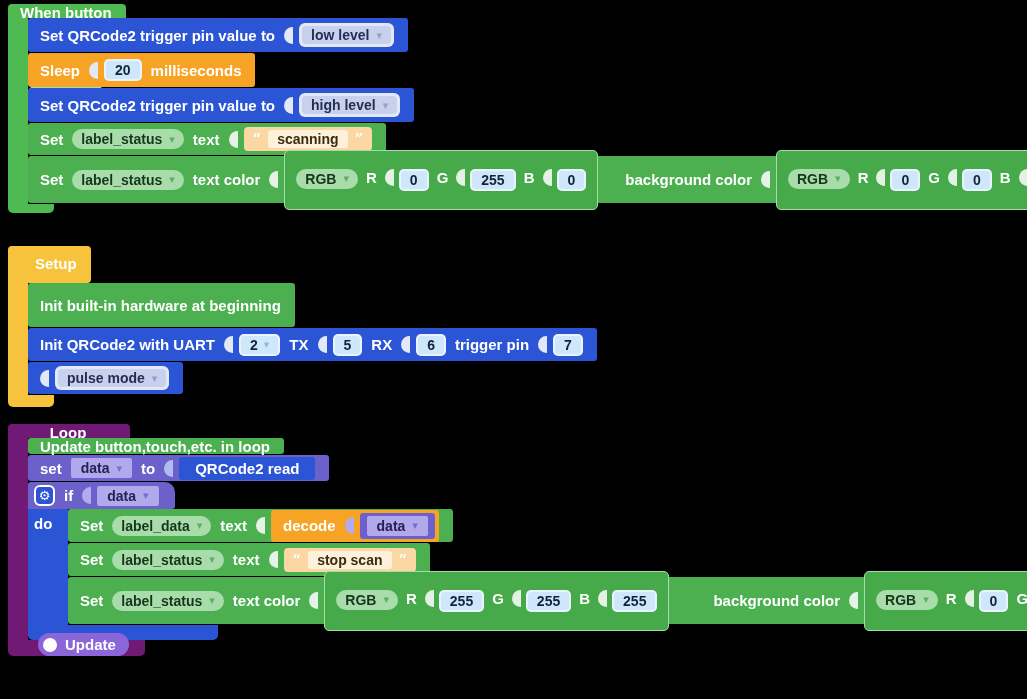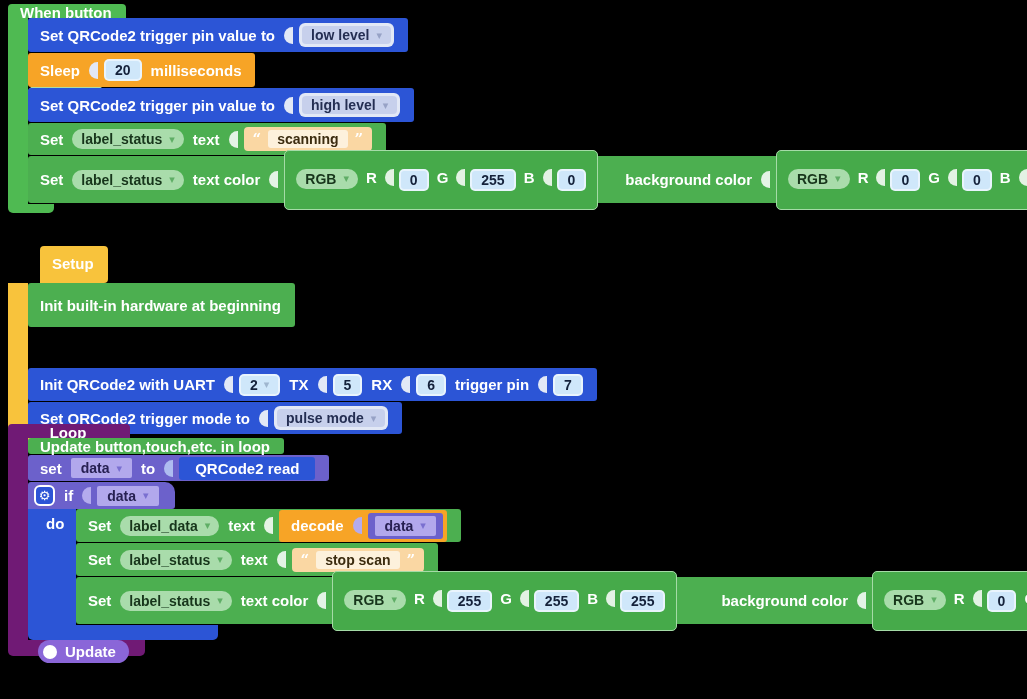--- a/index.html
+++ b/index.html
@@ -61,27 +61,27 @@
   .oblock{display:inline-flex;align-items:center;gap:9px;background:#F7A426;border-radius:3px;
           padding:3px 4px 3px 12px;color:#fff;font-weight:700;font-size:15px;}
   .pill{display:inline-flex;align-items:center;gap:8px;background:#8A66D8;border-radius:999px;
         padding:3px 13px 3px 5px;color:#fff;font-weight:700;font-size:15px;}
   .dot{width:14px;height:14px;border-radius:50%;background:#fff;}
   .gear{width:21px;height:21px;flex:none;background:#2C55D6;border:2px solid #fff;border-radius:6px;
         display:flex;align-items:center;justify-content:center;color:#fff;font-size:13px;
         font-family:"DejaVu Sans",sans-serif;box-sizing:border-box;}
   .ifhdr{display:flex;align-items:center;gap:9px;height:27px;padding:0 16px 0 6px;
          border-radius:3px 10px 3px 0;color:#fff;font-weight:700;font-size:15px;width:max-content;}
-  .dospine{width:48px;flex:none;color:#fff;font-weight:700;font-size:15px;padding:6px 0 0 18px;
+  .dospine{width:40px;flex:none;color:#fff;font-weight:700;font-size:15px;padding:6px 0 0 6px;
            box-sizing:border-box;}
   .iffoot{height:15px;width:190px;border-radius:0 0 5px 5px;}
-  .loopfoot{display:flex;align-items:flex-start;height:16px;padding:0 16px 0 30px;width:max-content;
+  .loopfoot{display:flex;align-items:flex-end;height:16px;padding:0 16px 0 30px;width:max-content;
             border-radius:0 0 5px 5px;}
-  .setuphdr{border-radius:4px 4px 4px 0;padding:5px 14px 7px 12px;width:max-content;
-            color:#fff;font-weight:700;font-size:15px;margin-left:32px;}
+  .setuphdr{border-radius:4px 4px 4px 0;padding:5px 14px 7px 27px;width:max-content;
+            color:#fff;font-weight:700;font-size:15px;}
   .setuphdr .line{display:flex;align-items:center;gap:10px;height:25px;}
   .tallstmt{height:47px;}
   .sp30{width:26px;flex:none;}
 </style>
 </head>
 <body>
 
 <div class="abs" style="left:8px;top:4px;">
   <div class="hdr c-greenhdr">
     <span>When button</span>
@@ -213,21 +213,21 @@
     <div class="line">
         <span>Setup</span>
       </div>
   </div>
   <div class="bodywrap">
     <div class="spine c-yellow"></div>
     <div class="kids">
       <div class="stmt c-green" style="height:44px;">
         <span>Init built-in hardware at beginning</span>
       </div>
-      <div class="stmt c-blue" style="height:33px;margin-top:40px;">
+      <div class="stmt c-blue" style="height:33px;">
         <span>Init QRCode2 with UART</span>
         <span class="plug p-blue"></span>
         <span class="numsh">
             <span class="num">
           <span>2</span>
           <span class="arr">▾</span>
         </span>
           </span>
         <span>TX</span>
         <span class="plug p-blue"></span>
@@ -245,21 +245,20 @@
           </span>
         <span>trigger pin</span>
         <span class="plug p-blue"></span>
         <span class="numsh">
             <span class="num">
               <span>7</span>
             </span>
           </span>
       </div>
       <div class="stmt c-blue" style="height:32px;">
-        <span>Set QRCode2 trigger mode to</span>
         <span class="plug p-blue"></span>
         <span class="sock">
           <span class="dd-blue">
             <span>pulse mode</span>
             <span class="arr">▾</span>
           </span>
         </span>
       </div>
     </div>
   </div>

